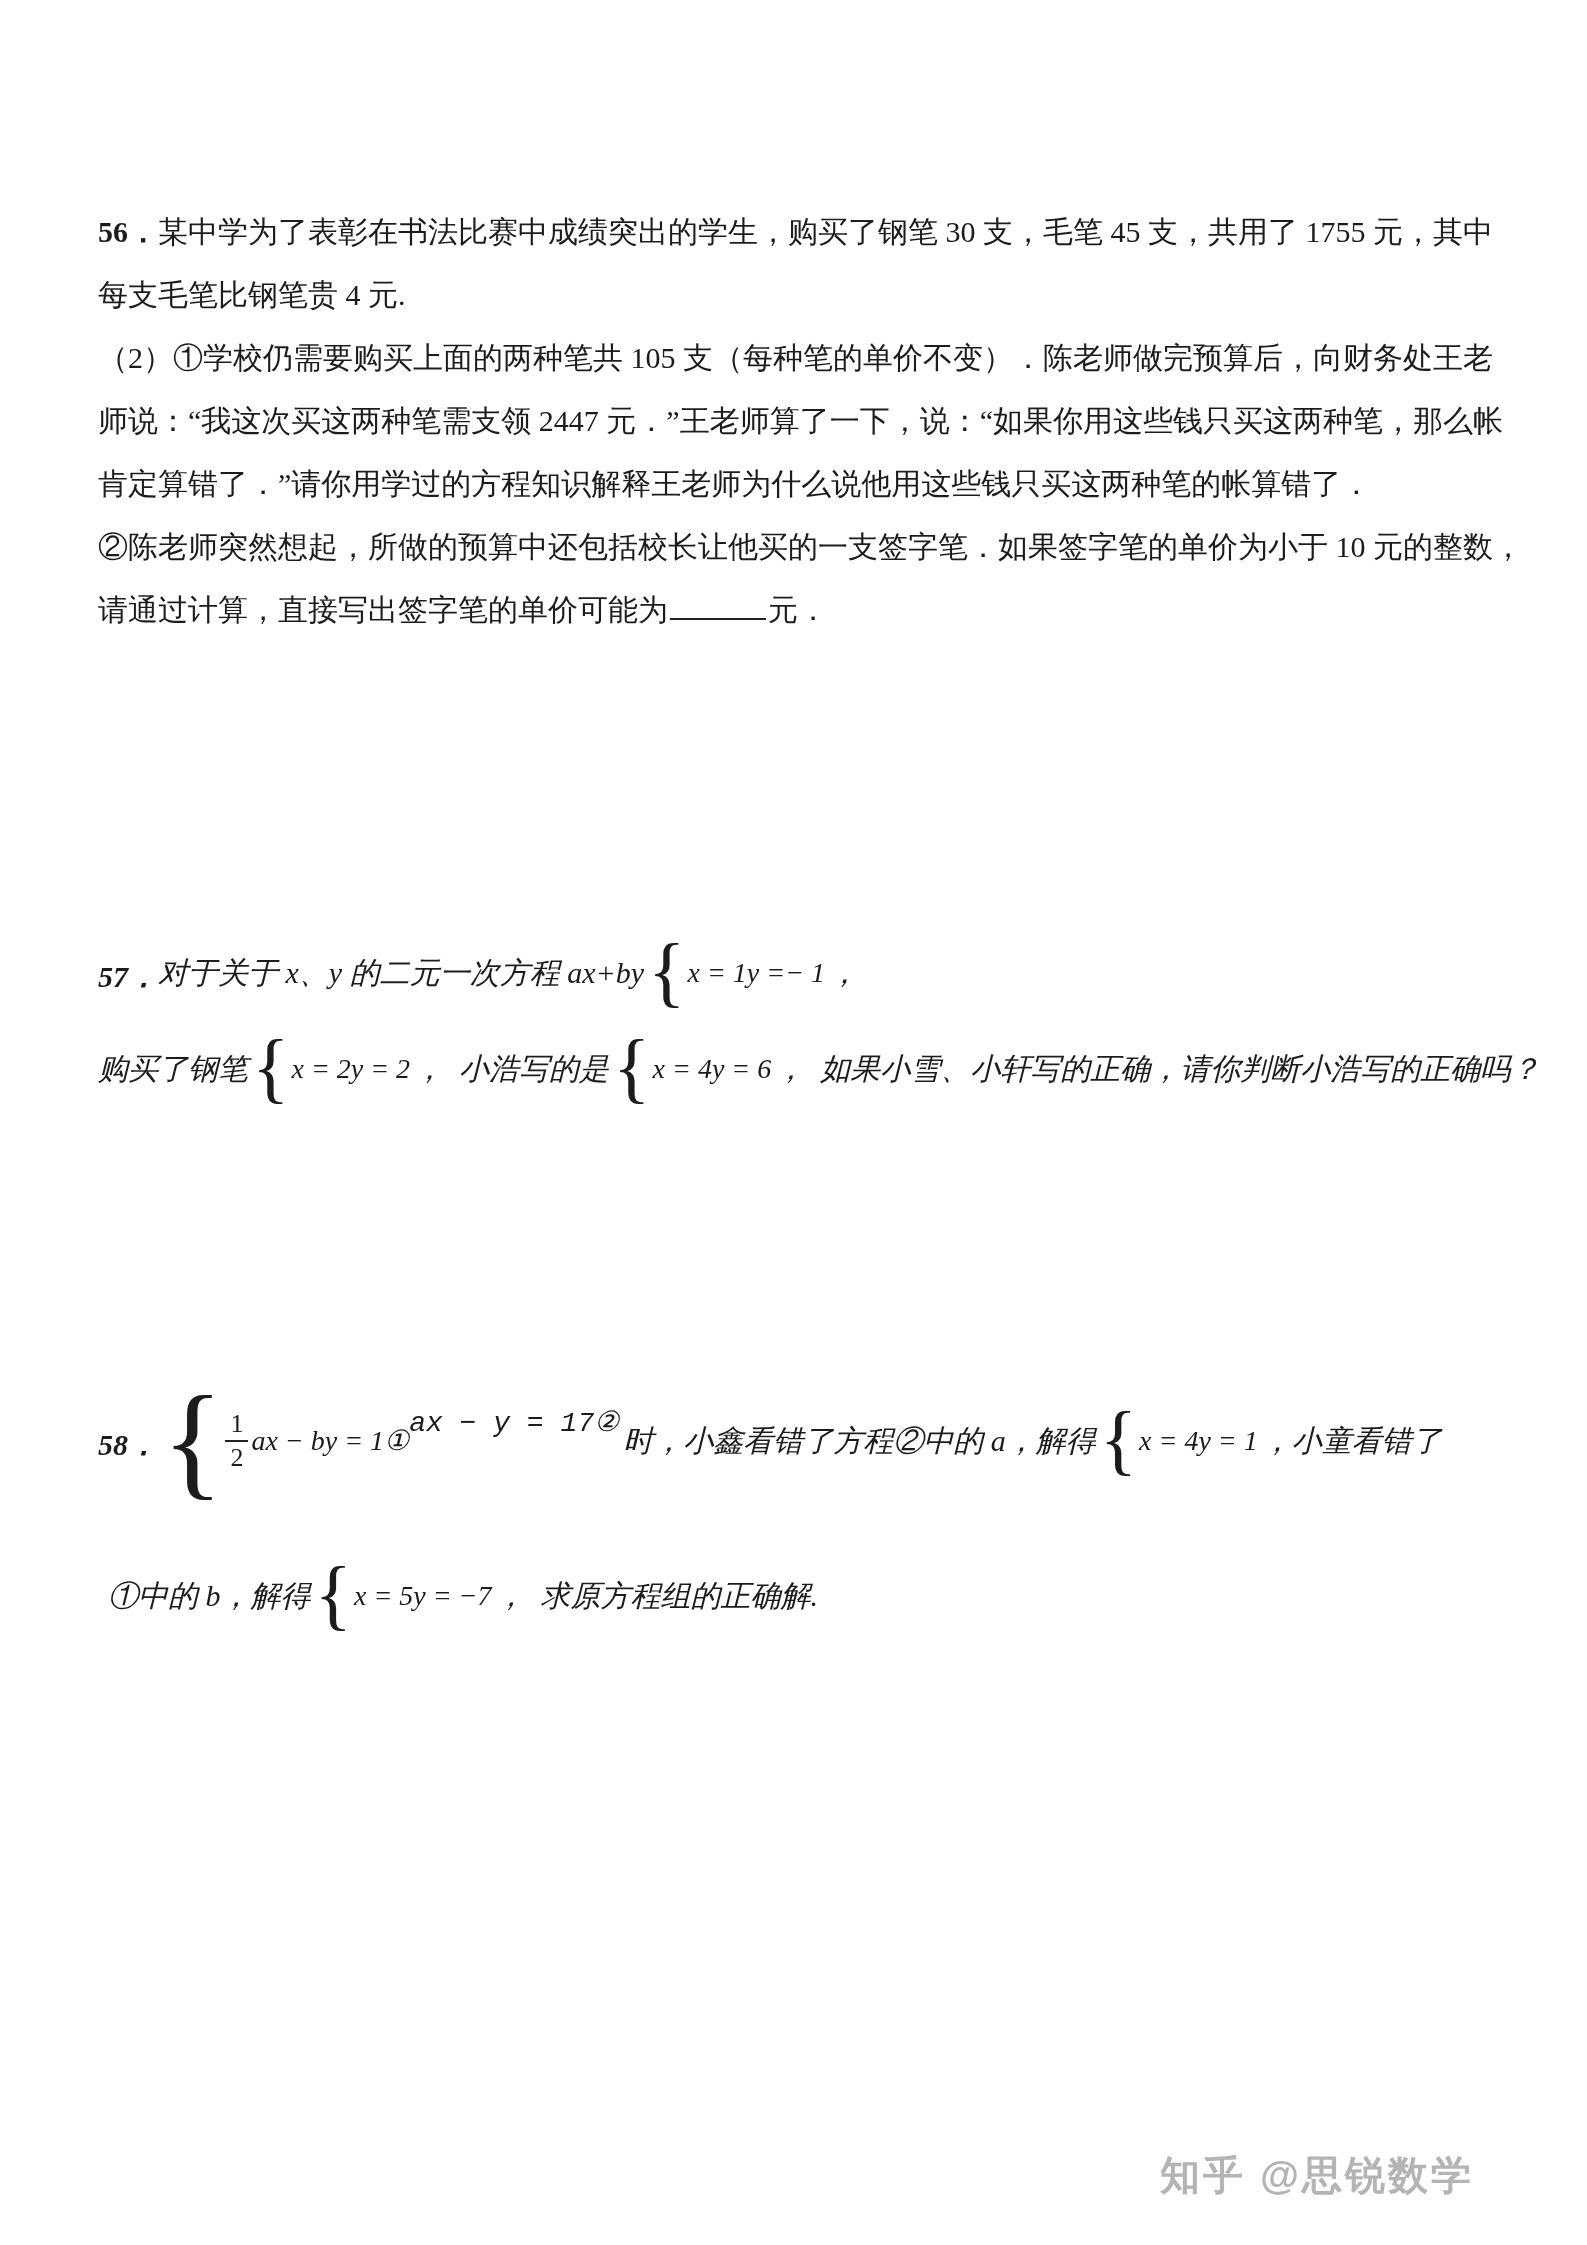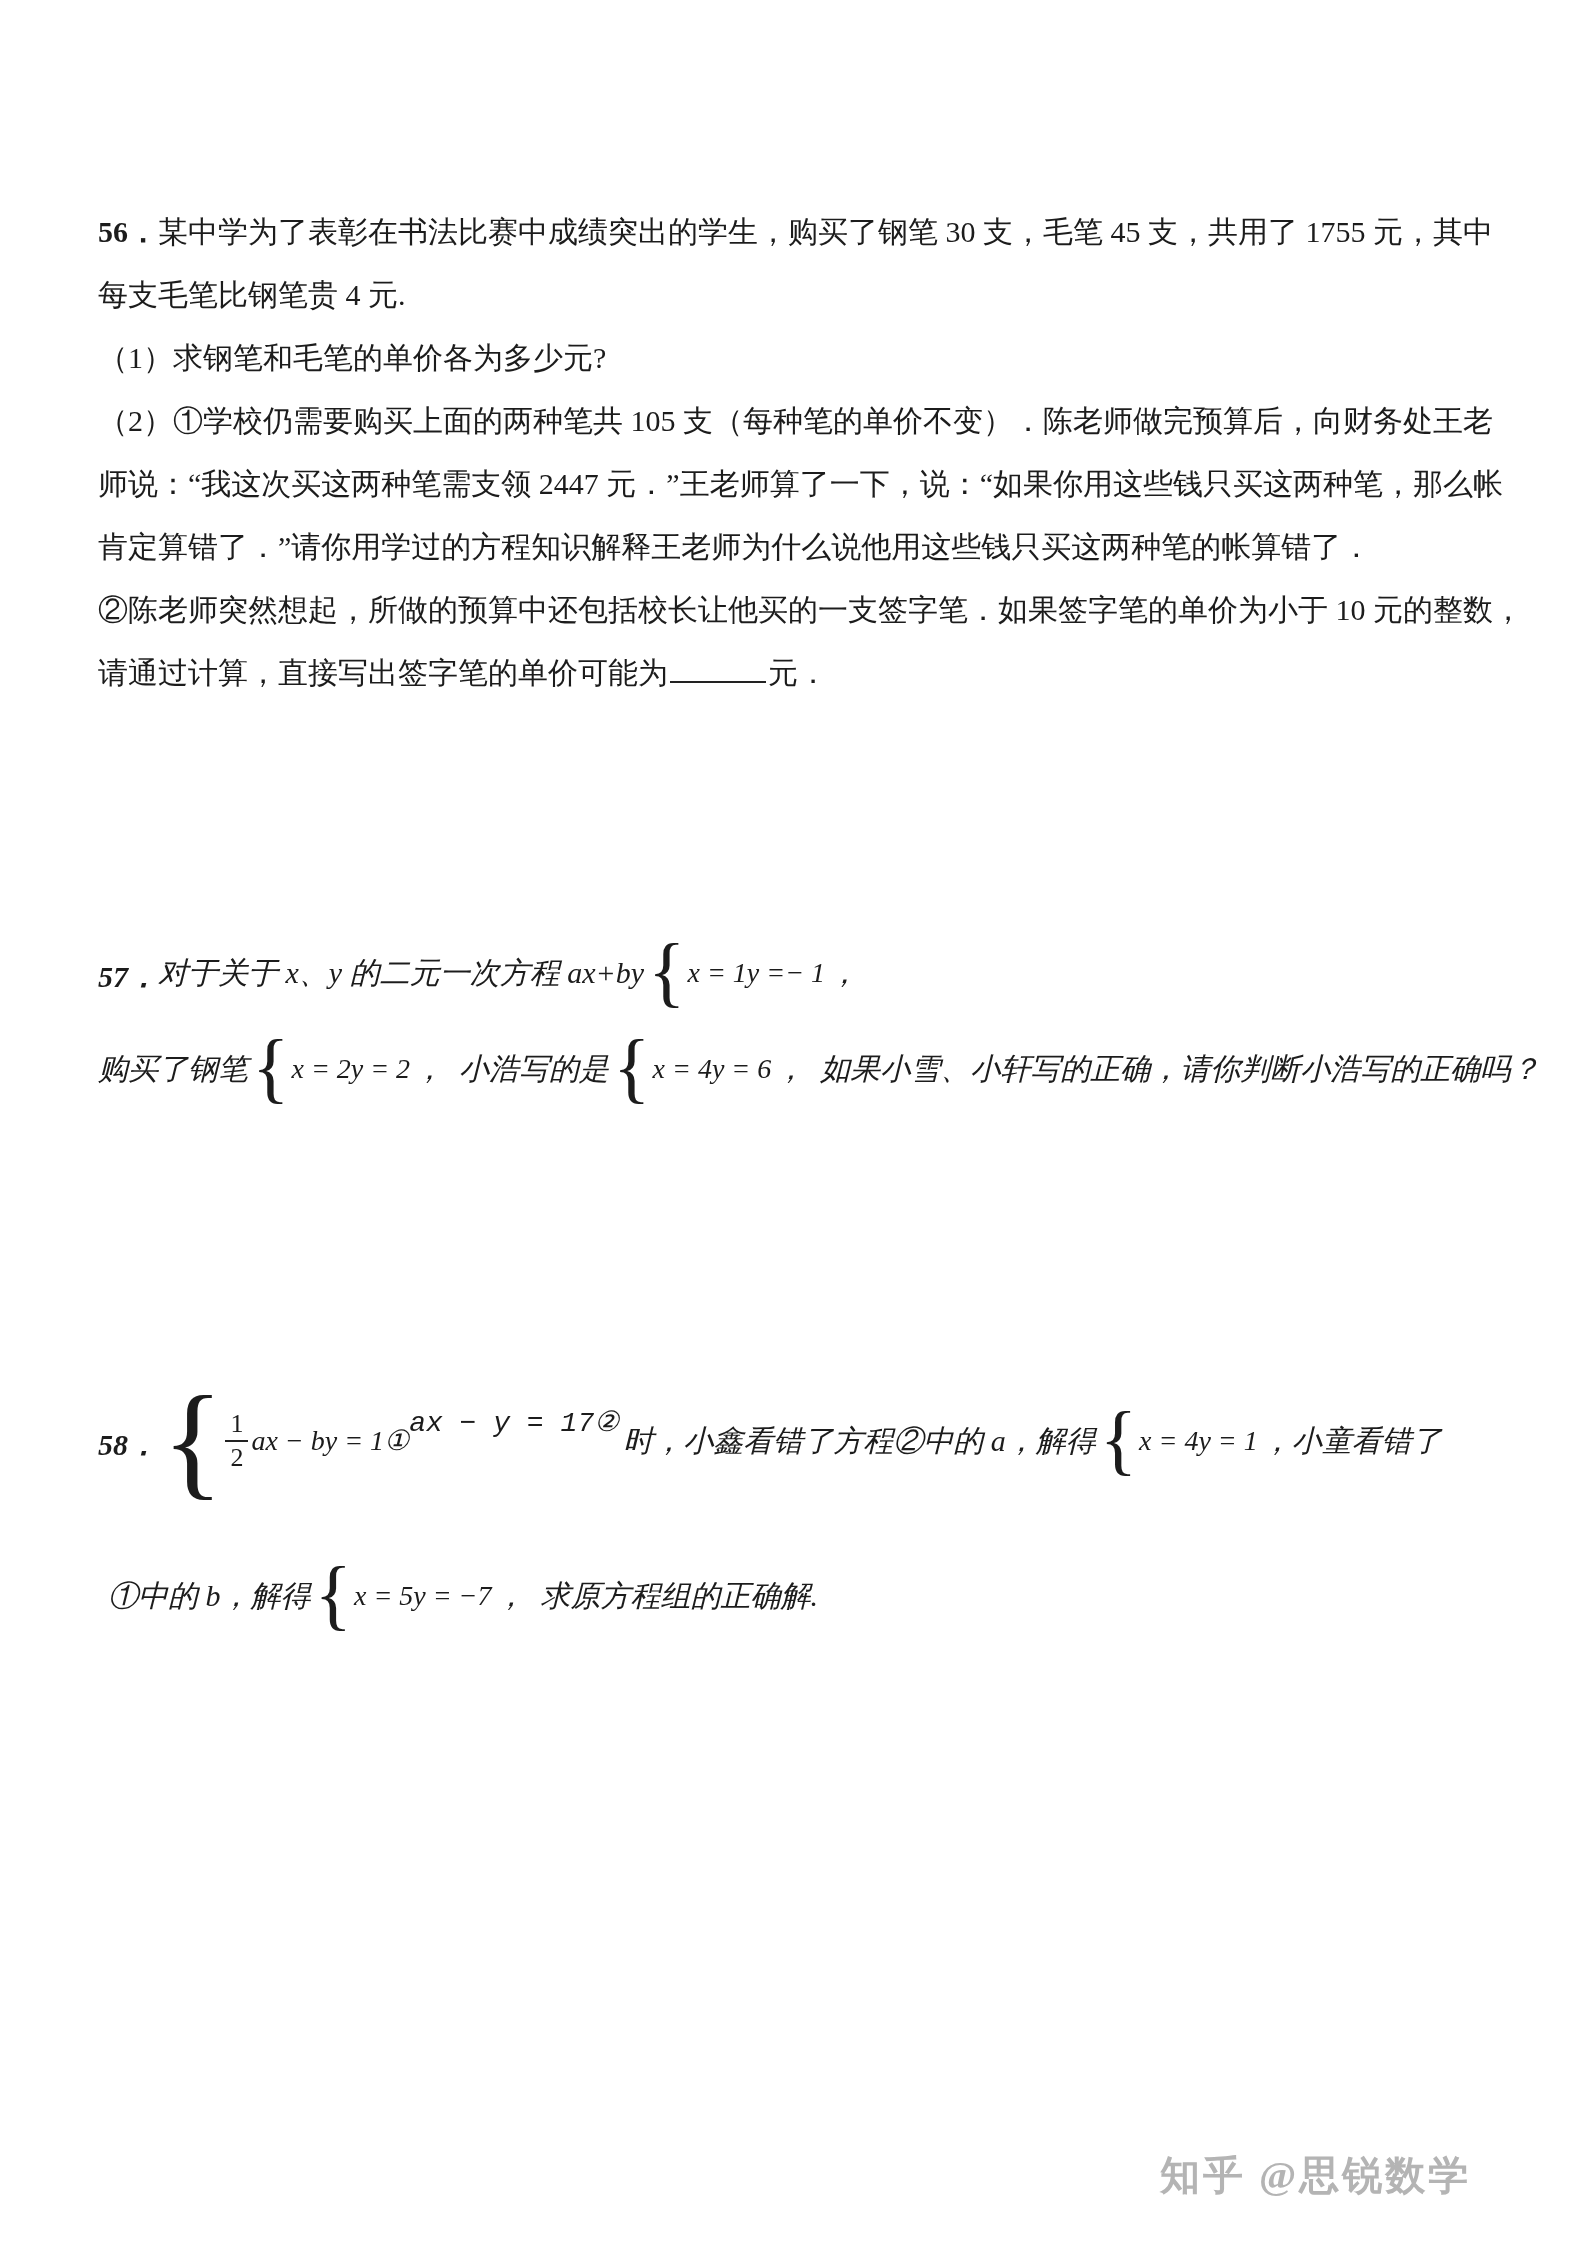--- a/index.html
+++ b/index.html
@@ -40,34 +40,33 @@
   .frac .num{border-bottom:2px solid #222;}
   #p56{top:200px;}
   #p57{top:925px;}
   #p58{top:1372px;}
   #p57 .mline,#p58 .mline{display:flex;align-items:center;height:96px;}
   #p58 .mline-1{height:138px;}
   #p58 .mline-2{margin-top:38px;margin-left:10px;}
   #p57 .mline .seg,#p58 .mline .seg{white-space:pre;font-style:italic;}
   .watermark{
     position:absolute;top:2148px;left:1160px;
-    font-family:Liberation Serif, serif;
+    font-family:Liberation Sans, sans-serif;
     font-size:40px;font-weight:bold;color:#b4b4b4;letter-spacing:3px;
     white-space:nowrap;
   }
 </style>
 </head>
 <body>
 
 <div class="page">
 
   <div class="block" id="p56">
     <div class="tline"><span class="pnum">56．</span><span>某中学为了表彰在书法比赛中成绩突出的学生，购买了钢笔 30 支，毛笔 45 支，共用了 1755 元，其中</span></div>
     <div class="tline">每支毛笔比钢笔贵 4 元.</div>
-    <div class="tline">（1）求钢笔和毛笔的单价各为多少元?</div>
     <div class="tline">（2）①学校仍需要购买上面的两种笔共 105 支（每种笔的单价不变）．陈老师做完预算后，向财务处王老</div>
     <div class="tline">师说：“我这次买这两种笔需支领 2447 元．”王老师算了一下，说：“如果你用这些钱只买这两种笔，那么帐</div>
     <div class="tline">肯定算错了．”请你用学过的方程知识解释王老师为什么说他用这些钱只买这两种笔的帐算错了．</div>
     <div class="tline">②陈老师突然想起，所做的预算中还包括校长让他买的一支签字笔．如果签字笔的单价为小于 10 元的整数，</div>
     <div class="tline"><span>请通过计算，直接写出签字笔的单价可能为</span><span class="blank"></span><span>元．</span></div>
   </div>
 
   <div class="block" id="p57">
     <div class="mline">
         <span class="seg pnum">57．</span>

